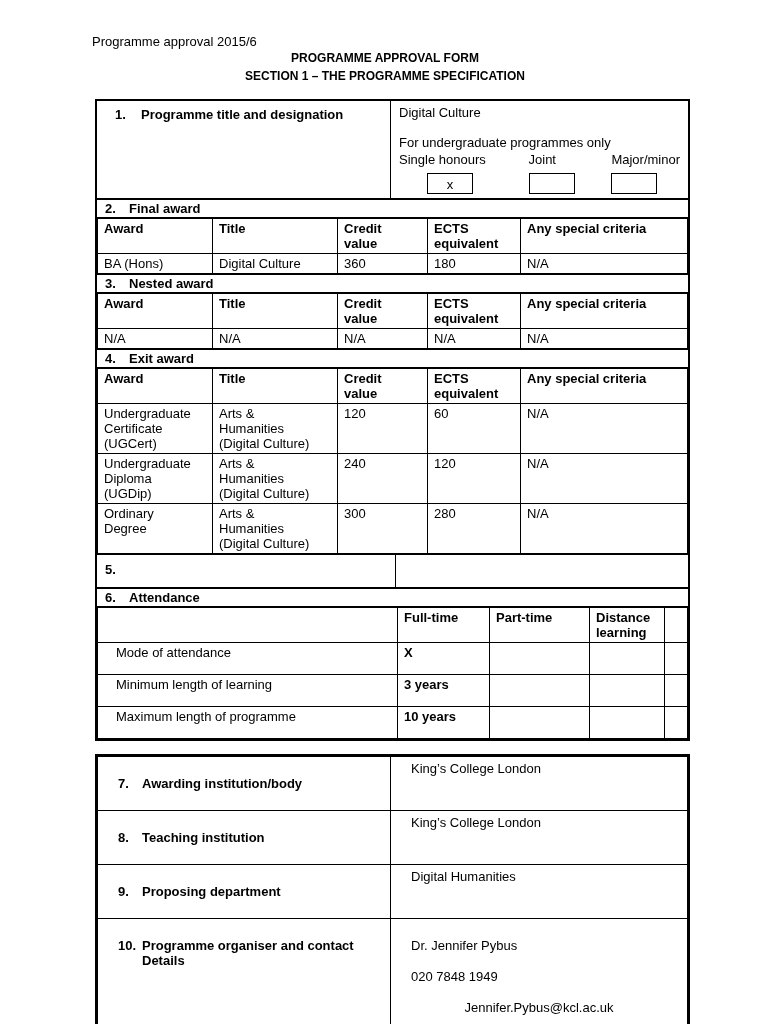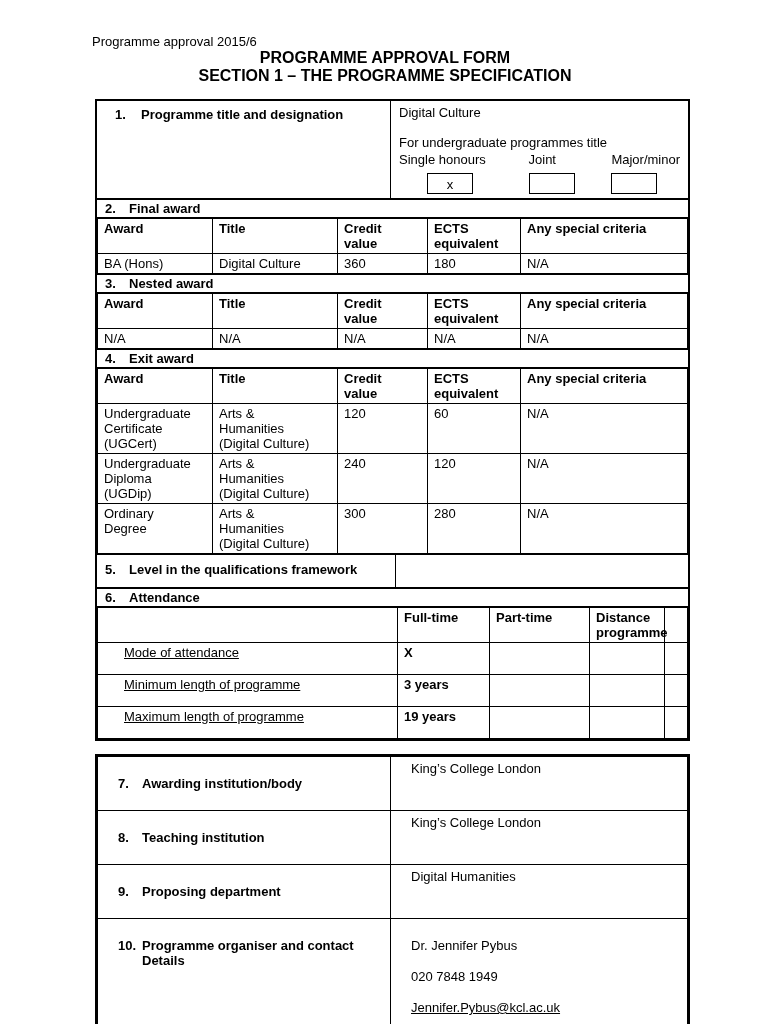--- a/index.html
+++ b/index.html
@@ -3,21 +3,21 @@
 <meta charset="utf-8">
 <style>
   * { box-sizing: border-box; }
   body { margin:0; background:#e8e8e8; }
   .page {
     width:770px; height:1024px; margin:0 auto; background:#fff; color:#000;
     font-family:"Liberation Sans", sans-serif; font-size:13px; line-height:15px;
     overflow:hidden; position:relative;
   }
   .corner { padding-top:34px; margin-left:92px; }
-  .doc-title { text-align:center; font-weight:bold; font-size:16px; line-height:18px; }
+  .doc-title { text-align:center; font-weight:bold; font-size:12px; line-height:18px; }
   .content { width:595px; margin-left:95px; margin-top:14px; }
 
   .main-block { border:2px solid #000; }
 
   
   .row1 { display:flex; min-height:96px; border-bottom:1px solid #000; }
   .row1-left { width:294px; border-right:1px solid #000; padding:6px 8px 6px 18px;
                font-weight:bold; display:flex; }
   .num { width:26px; flex:none; }
   .secnum { width:24px; flex:none; }
@@ -45,30 +45,30 @@
   
   .row5 { display:flex; border-top:1px solid #000; border-bottom:1px solid #000; min-height:34px; }
   .row5-left { width:299px; border-right:1px solid #000; padding:7px 8px;
                font-weight:bold; display:flex; }
   .row5-right { flex:1; }
 
   
   .att .a1 { width:300px; } .att .a2 { width:92px; }
   .att .a3 { width:100px; } .att .a4 { width:75px; }
   .att td { height:32px; }
-  .att .lbl-cell { padding-left:26px; font-weight:normal;text-decoration:underline; }
+  .att .lbl-cell { padding-left:18px; font-weight:normal; }
   .att .att-val { font-weight:bold; }
 
   
   .block2 { border:2px solid #000; margin-top:13px; }
   .info .i1 { width:293px; }
   .info td { padding:4px 20px; height:29px; }
   .lblflex { display:flex; font-weight:bold; }
   .contact-line { line-height:16px; }
-  .email { text-decoration:underline; cursor:pointer; }
+  .email { cursor:pointer;text-align:center; }
 </style>
 </head>
 <body>
 
 <div class="page">
 
   <div class="corner">Programme approval 2015/6</div>
   <div class="doc-title">PROGRAMME APPROVAL FORM</div>
   <div class="doc-title">SECTION 1 – THE PROGRAMME SPECIFICATION</div>
 
@@ -76,21 +76,21 @@
 
     <div class="main-block">
 
       <div class="row1">
         <div class="row1-left">
           <span class="num">1.</span>
           <span>Programme title and designation</span>
         </div>
         <div class="row1-right">
           <div>Digital Culture</div>
-          <div class="ug-note">For undergraduate programmes title</div>
+          <div class="ug-note">For undergraduate programmes only</div>
           <div class="opts">
             <div class="opt1">
               <span>Single honours</span>
               <div class="chk">x</div>
             </div>
             <div class="opt2">
               <span>Joint</span>
               <div class="chk"></div>
             </div>
             <div class="opt3">
@@ -218,21 +218,20 @@
           <td>300</td>
           <td>280</td>
           <td>N/A</td>
         </tr>
       </tbody>
         </table>
 
       <div class="row5">
         <div class="row5-left">
           <span class="secnum">5.</span>
-          <span>Level in the qualifications framework</span>
         </div>
         <div class="row5-right"></div>
       </div>
 
       <div class="sec-head">
         <span class="secnum">6.</span>
         <span>Attendance</span>
       </div>
       <table class="att">
         <colgroup>
@@ -241,40 +240,40 @@
             <col class="a3">
             <col class="a4">
             <col class="a5">
           </colgroup>
         <tbody>
             <tr>
           <th></th>
           <th>Full-time</th>
           <th>Part-time</th>
           <th>Distance
-programme</th>
+learning</th>
           <th></th>
         </tr>
         <tr>
           <td class="lbl-cell">Mode of attendance</td>
           <td class="att-val">X</td>
           <td></td>
           <td></td>
           <td></td>
         </tr>
         <tr>
-          <td class="lbl-cell">Minimum length of programme</td>
+          <td class="lbl-cell">Minimum length of learning</td>
           <td class="att-val">3 years</td>
           <td></td>
           <td></td>
           <td></td>
         </tr>
         <tr>
           <td class="lbl-cell">Maximum length of programme</td>
-          <td class="att-val">19 years</td>
+          <td class="att-val">10 years</td>
           <td></td>
           <td></td>
           <td></td>
         </tr>
       </tbody>
         </table>
 
     </div>
 
     <div class="block2">

